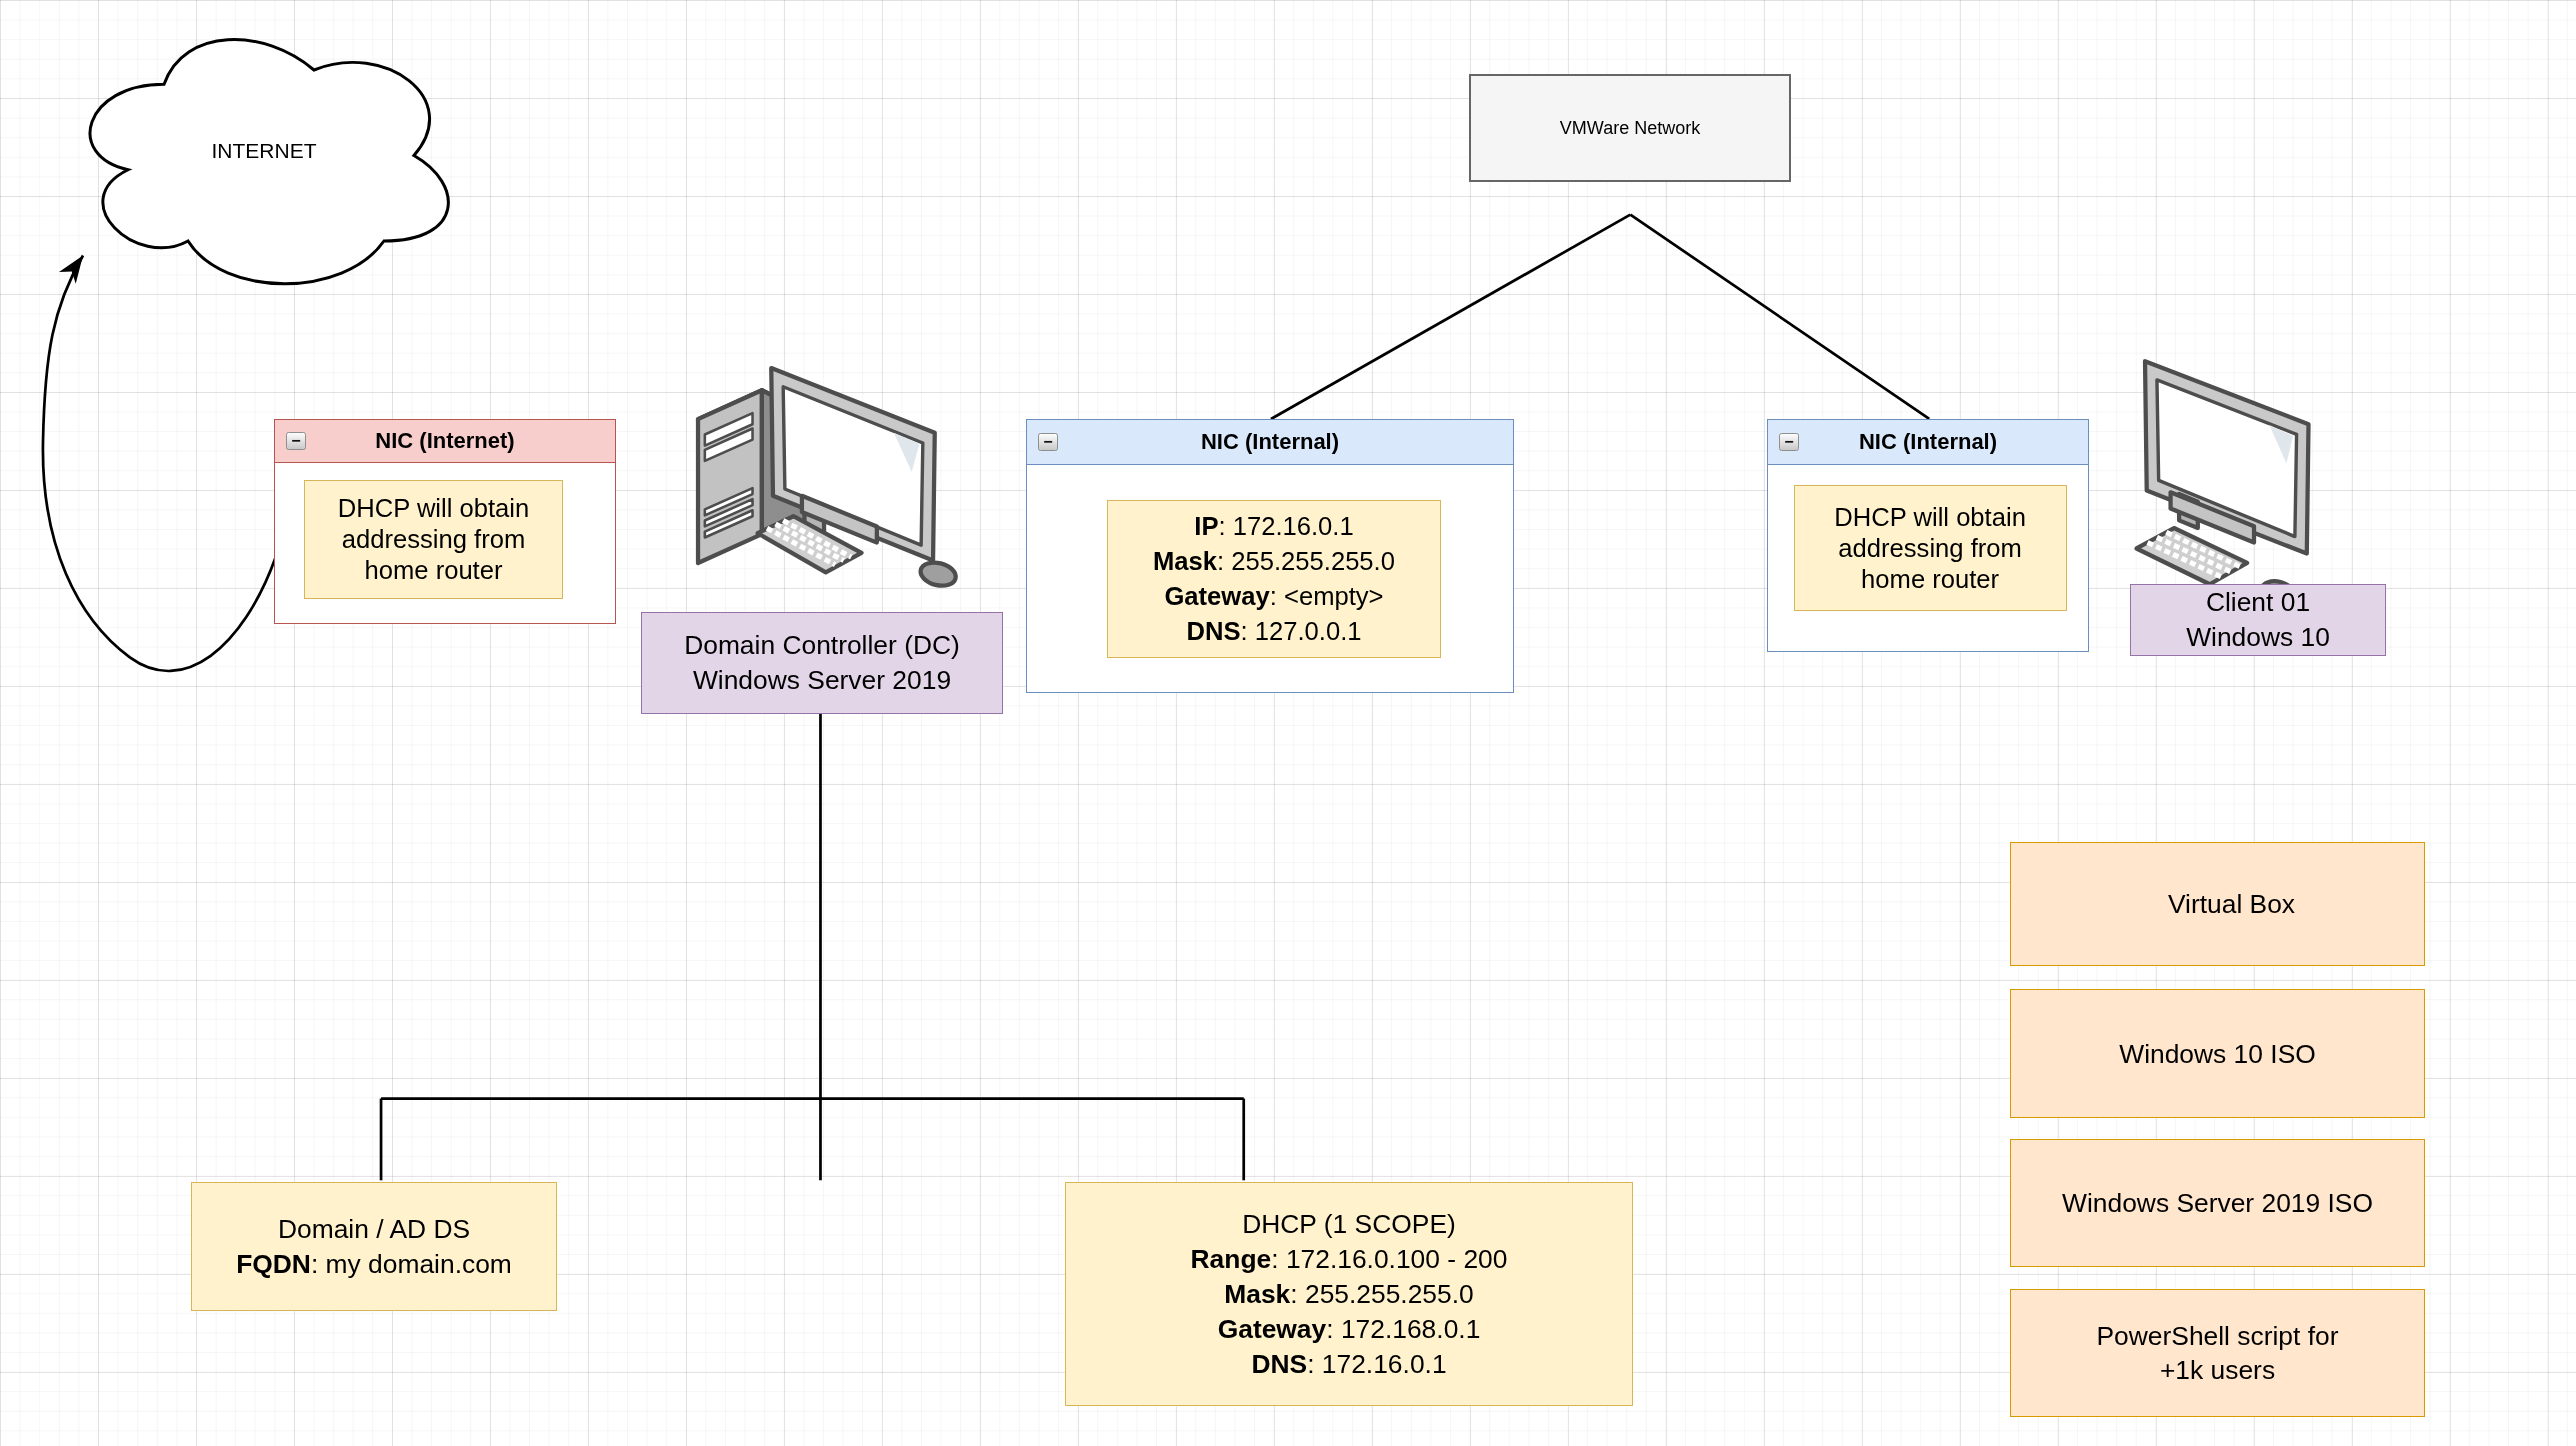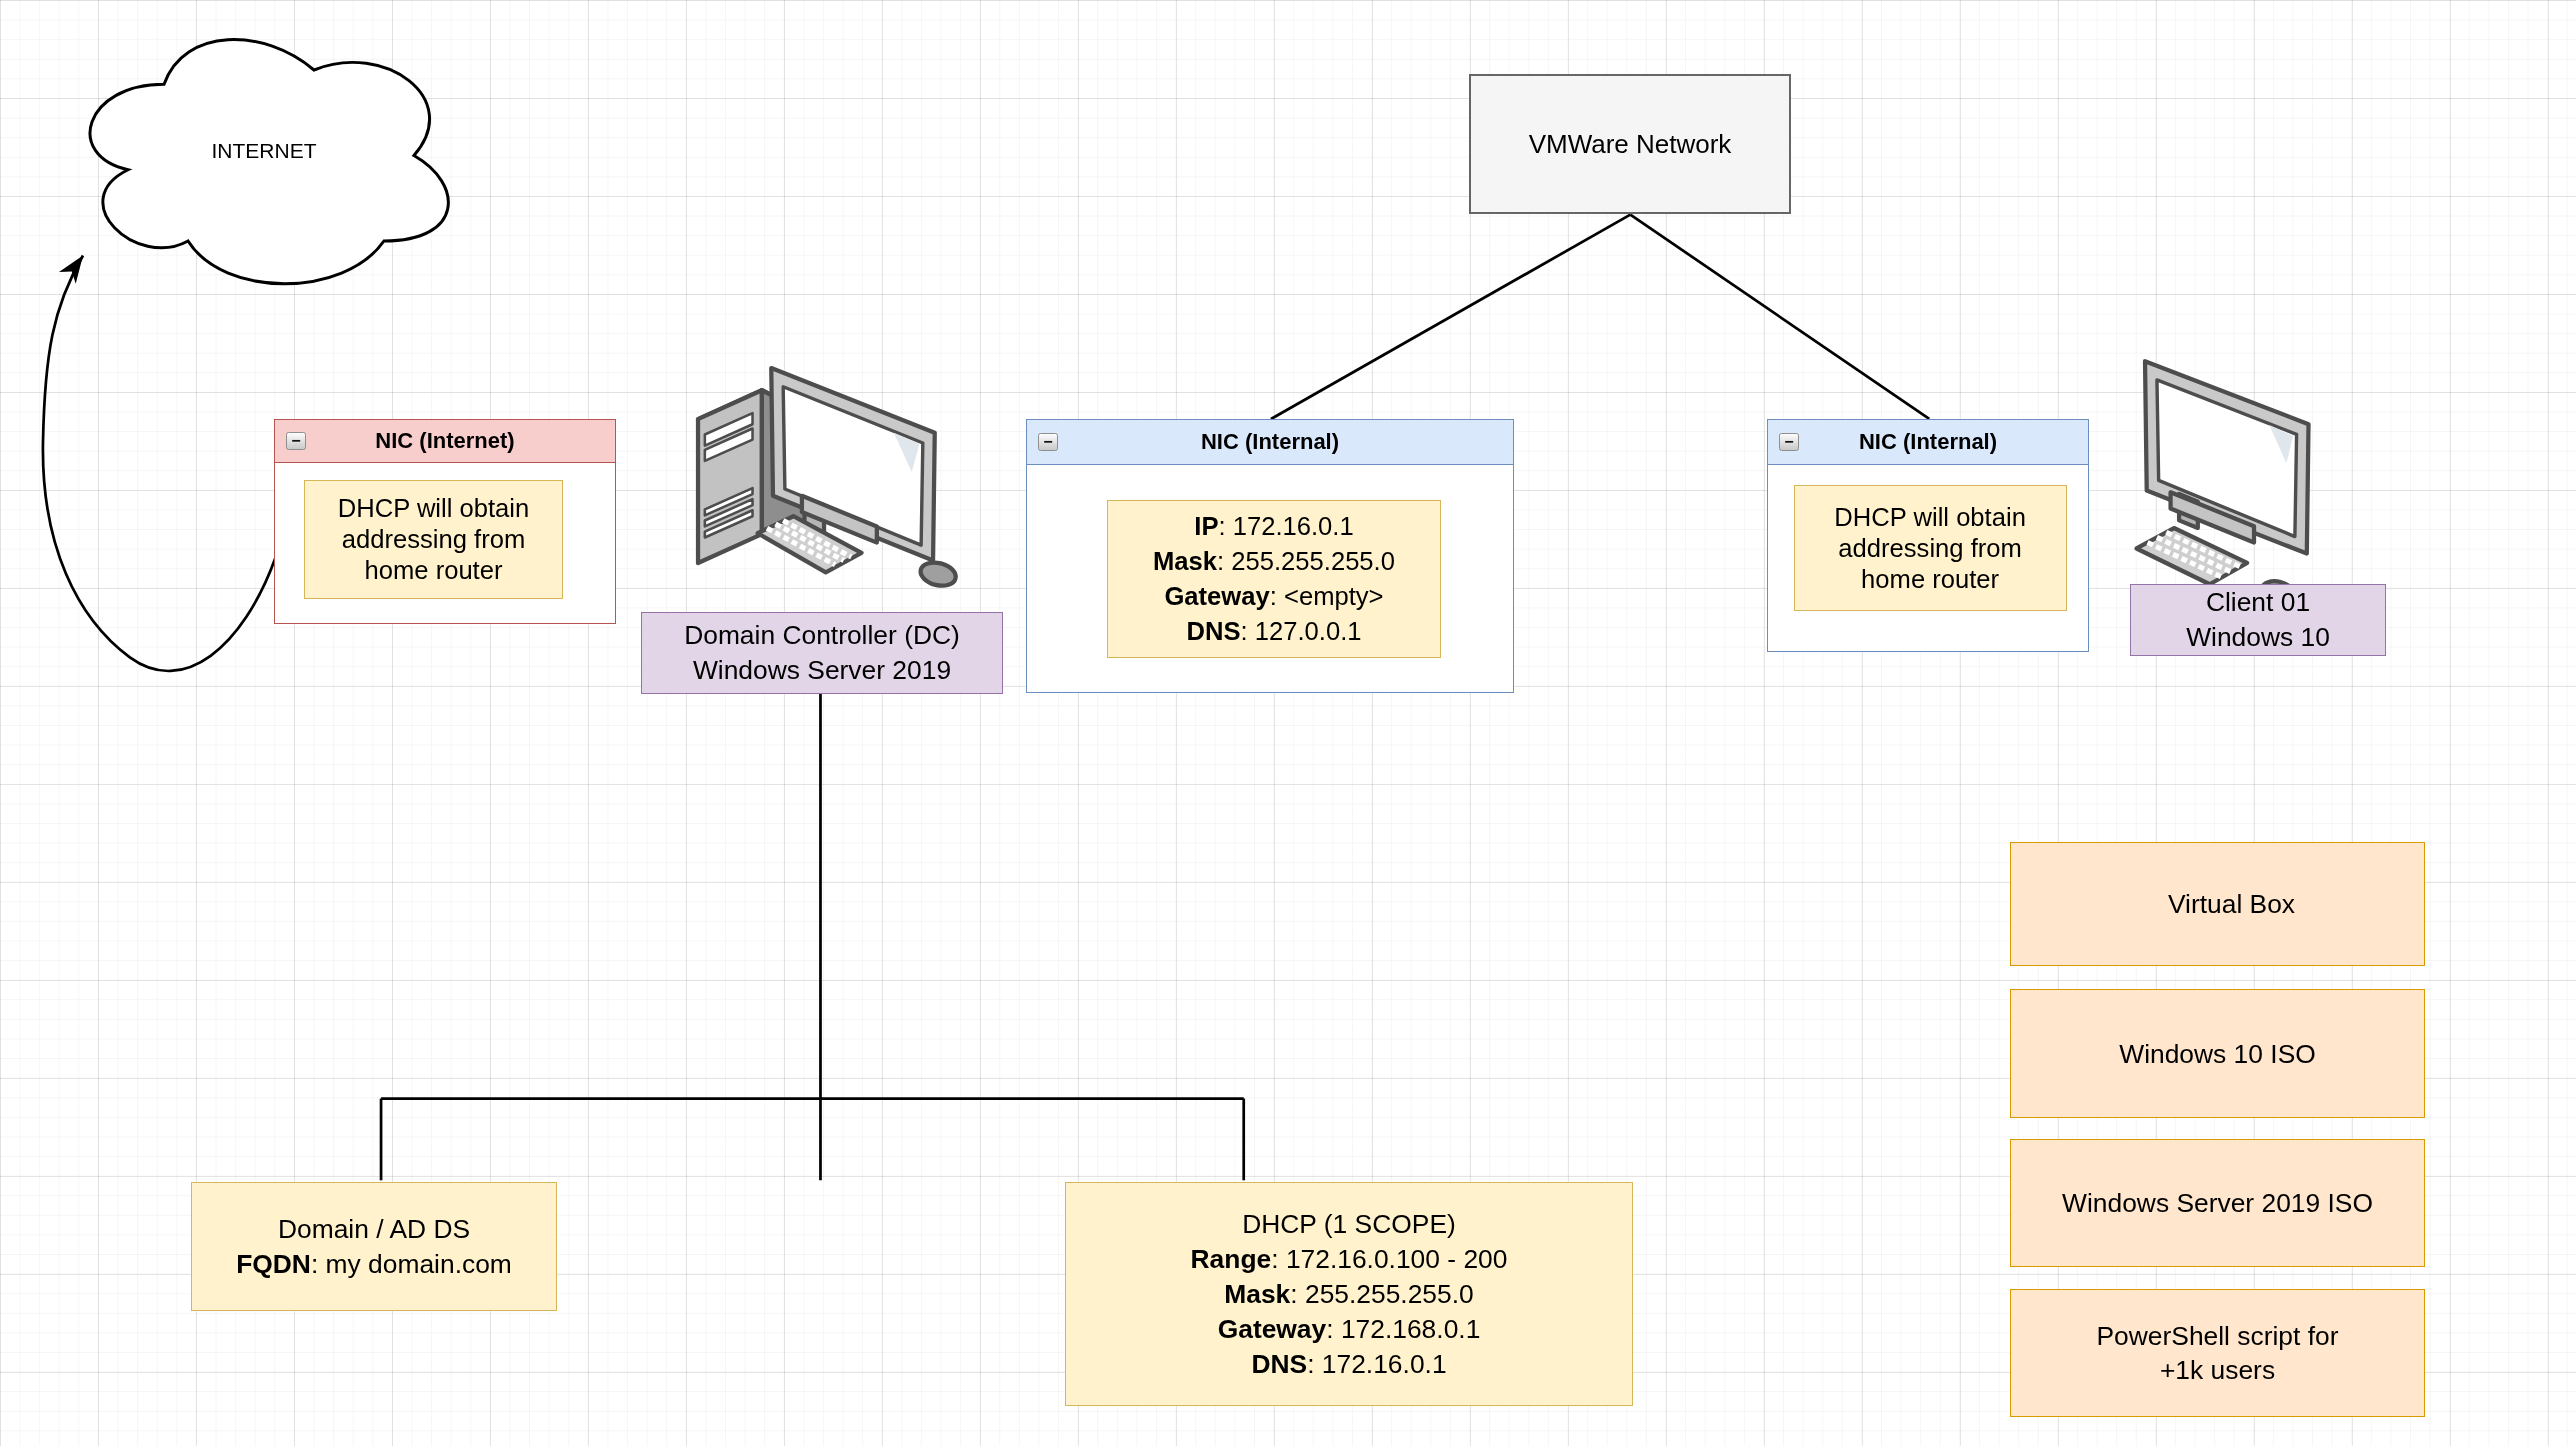--- a/index.html
+++ b/index.html
@@ -26,24 +26,24 @@
 
   
   .cloud { left: 64px; top: 12.8px; width: 400px; height: 285px; }
   .cloud .label {
     position: absolute; left: 0; top: 126px; width: 100%;
     text-align: center; font-size: 21px;
   }
 
   
   .vmware {
-    left: 1469px; top: 74px; width: 322px; height: 140px;
+    left: 1469px; top: 74px; width: 322px; height: 108px;
     background: #f5f5f5; border: 2.6px solid #666666;
     display: flex; align-items: center; justify-content: center;
-    font-size: 26px;
+    font-size: 18px;
   }
 
   
   .nic { background: #ffffff; }
   .nic-header {
     position: relative; width: 100%;
     display: flex; align-items: center; justify-content: center;
     font-weight: bold; font-size: 22px;
   }
   .nic.red  { border: 1.7px solid #b85450; }
@@ -77,21 +77,21 @@
   .nic-right { left: 1767px; top: 419px; width: 322px; height: 233px; }
   .nic-right .nic-header { height: 45px; }
   .nic-right .note { left: 25.6px; top: 65px; width: 273px; height: 126px; }
 
   
   .mlabel {
     background: #e1d5e7; border: 1.7px solid #9673a6;
     display: flex; flex-direction: column; align-items: center; justify-content: center;
     text-align: center; font-size: 26.4px; line-height: 35px;
   }
-  .dc-label { left: 641px; top: 612px; width: 362px; height: 82px; }
+  .dc-label { left: 641px; top: 612px; width: 362px; height: 102px; }
   .client-label { left: 2130px; top: 584px; width: 256px; height: 72px; }
 
   
   .service {
     background: #fff2cc; border: 1.7px solid #d6b656;
     display: flex; flex-direction: column; align-items: center; justify-content: center;
     text-align: center; font-size: 26.4px; line-height: 35px;
   }
   .domain-box { left: 191px; top: 1182px; width: 366px; height: 129px; }
   .ras-box    { left: 641px; top: 1182px; width: 321px; height: 129px; }

